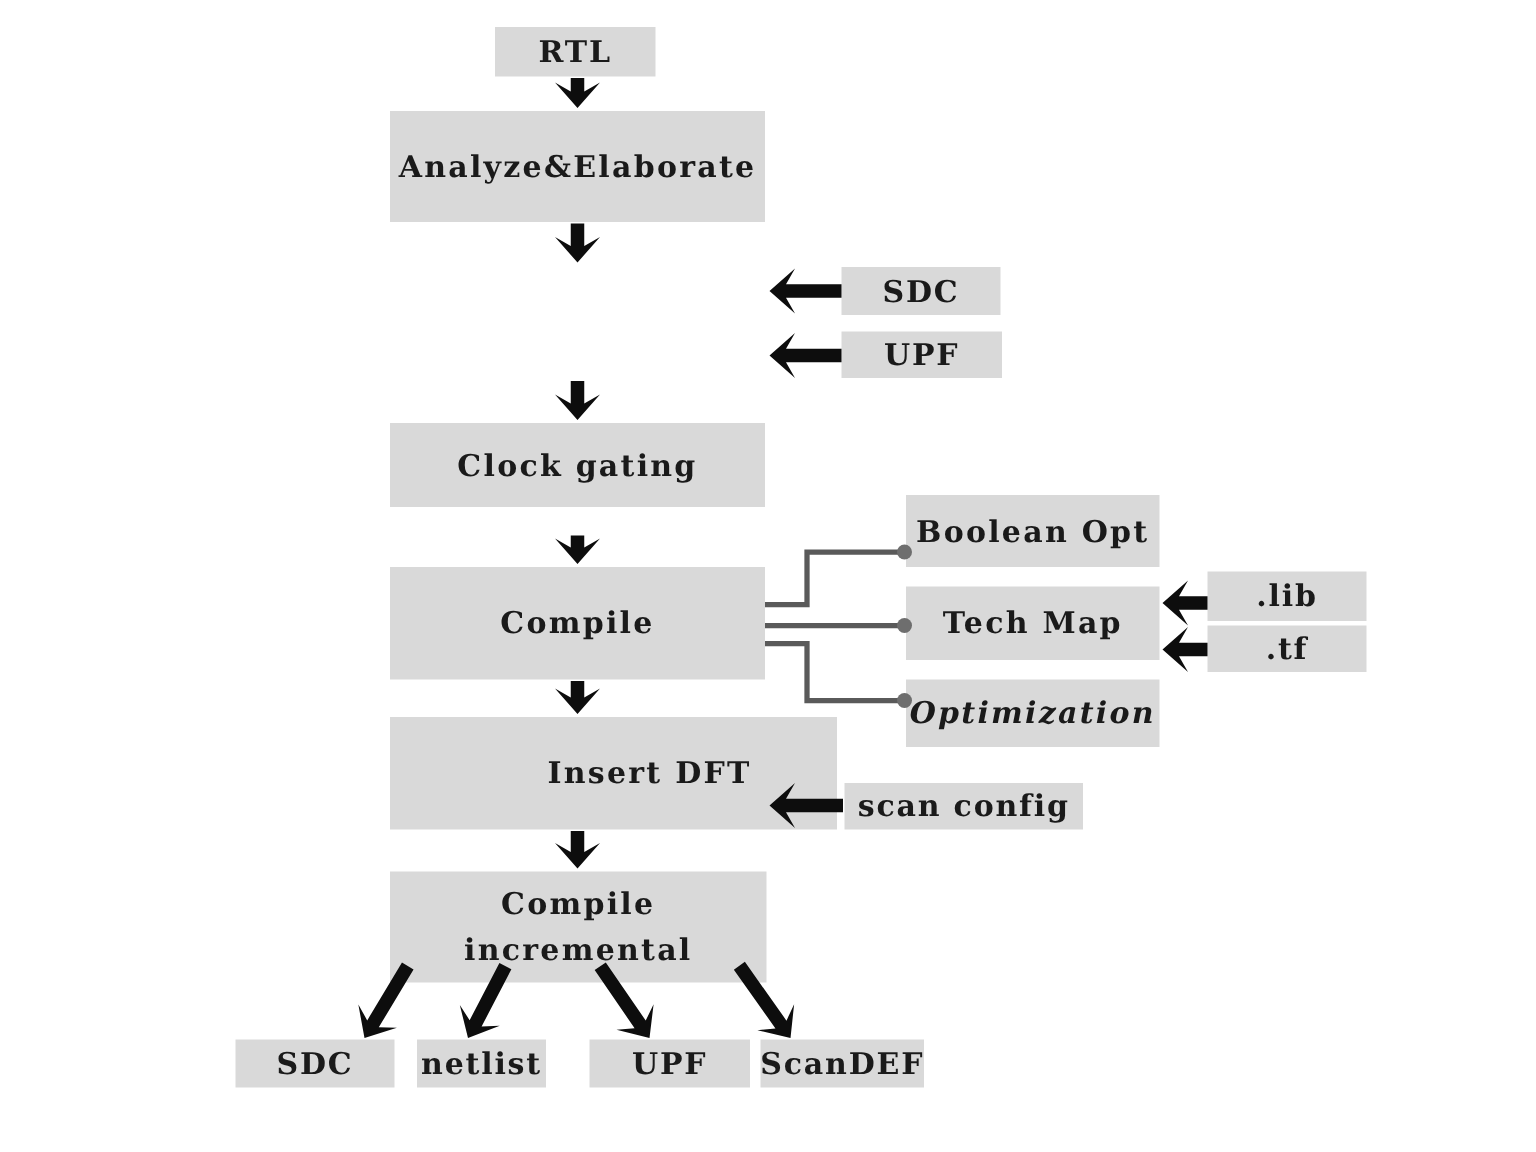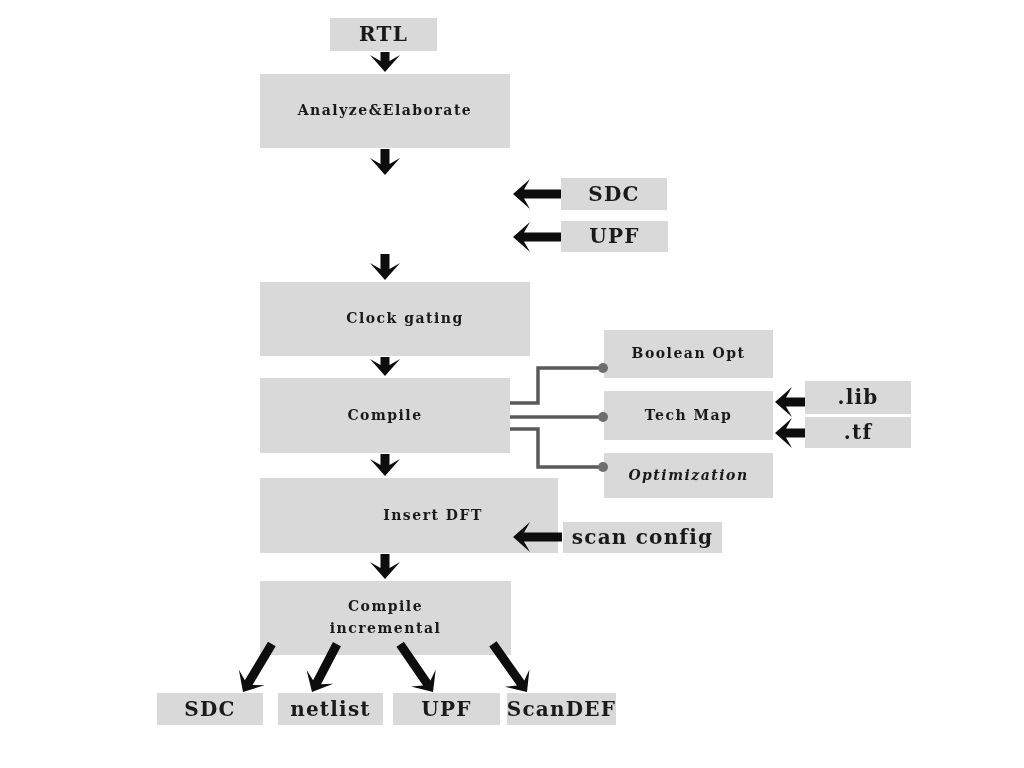--- a/index.html
+++ b/index.html
@@ -22,21 +22,21 @@
   .node{
     position:absolute;
     background:var(--box-fill);
     display:flex;
     align-items:center;
     justify-content:center;
     text-align:center;
     font-weight:bold;
     color:var(--text);
     letter-spacing:1.5px;
-    font-size:14px;
+    font-size:20px;
     line-height:1.55;
     white-space:pre-line;
   }
   .node.small{font-size:20px;letter-spacing:1.2px;}
   .overlay{
     position:absolute;
     left:0;top:0;
     width:1024px;height:768px;
     z-index:5;
   }
@@ -51,21 +51,21 @@
 
   <div class="node small" style="left:330px;top:18px;width:107px;height:33px;">
     <span>RTL</span>
   </div>
 
   <div class="node" style="left:260px;top:74px;width:250px;height:74px;">
     <span>Analyze&amp;Elaborate</span>
   </div>
 
 
-  <div class="node" style="left:260px;top:282px;width:250px;height:74px;padding-left:20px;">
+  <div class="node" style="left:260px;top:282px;width:250px;height:56px;">
     <span>Clock gating</span>
   </div>
 
   <div class="node" style="left:260px;top:378px;width:250px;height:75px;">
     <span>Compile</span>
   </div>
 
   <div class="node" style="left:260px;top:478px;width:250px;height:75px;padding-left:48px;">
     <span>Insert DFT</span>
   </div>
@@ -104,21 +104,21 @@
   </div>
 
   <div class="node small" style="left:805px;top:417px;width:106px;height:31px;">
     <span>.tf</span>
   </div>
 
   <div class="node small" style="left:157px;top:693px;width:106px;height:32px;">
     <span>SDC</span>
   </div>
 
-  <div class="node small" style="left:278px;top:693px;width:105px;height:32px;">
+  <div class="node small" style="left:278px;top:693px;width:86px;height:32px;">
     <span>netlist</span>
   </div>
 
   <div class="node small" style="left:393px;top:693px;width:107px;height:32px;">
     <span>UPF</span>
   </div>
 
   <div class="node small" style="left:507px;top:693px;width:109px;height:32px;">
     <span>ScanDEF</span>
   </div>

